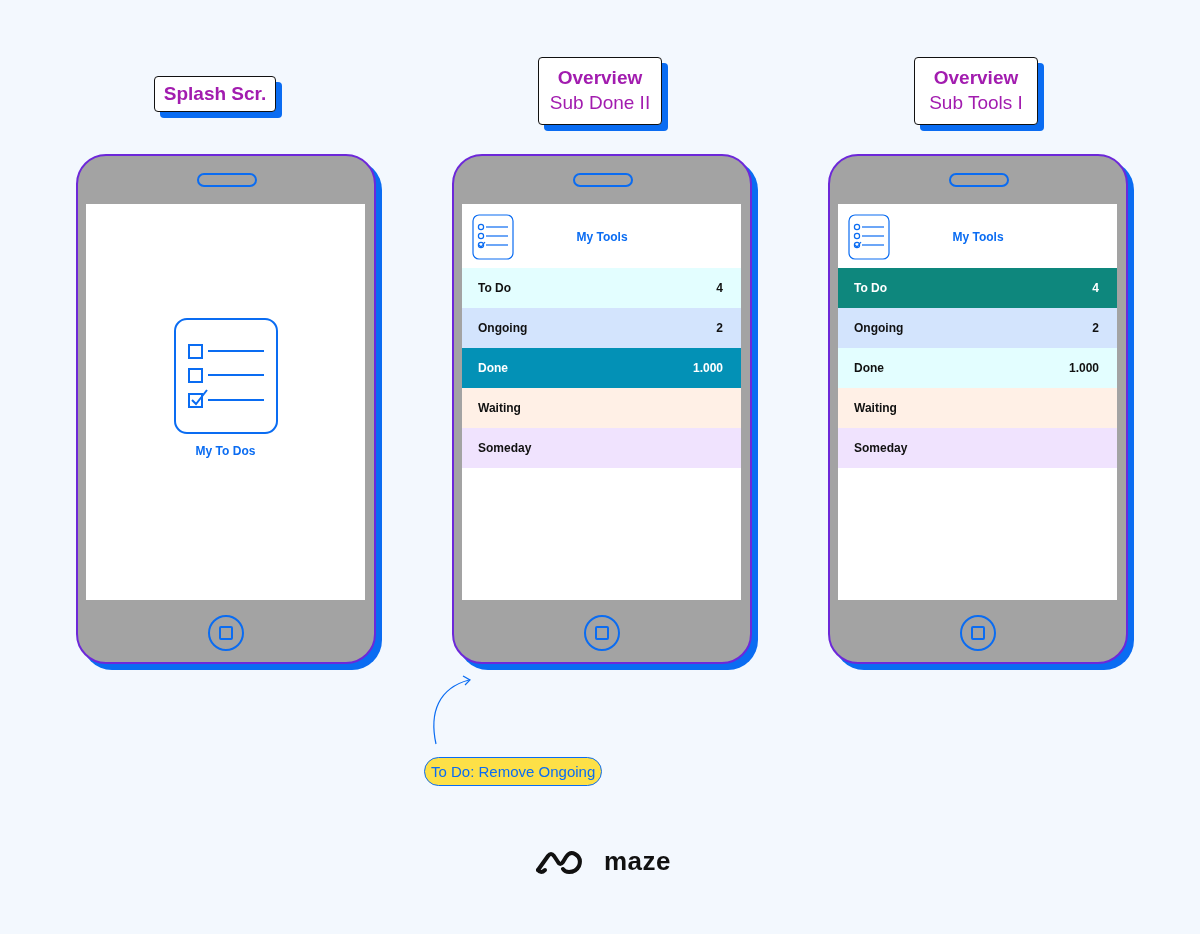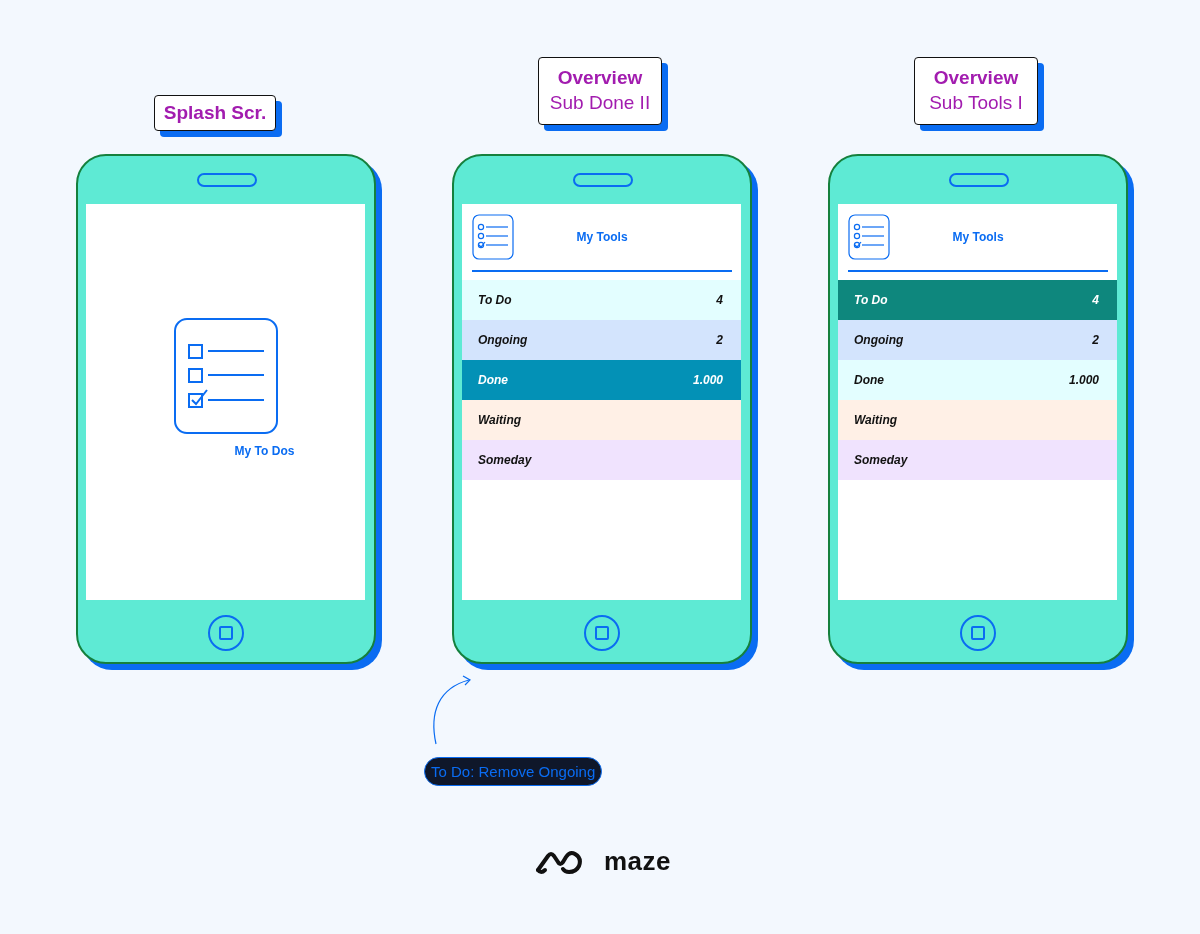--- a/index.html
+++ b/index.html
@@ -1,39 +1,39 @@
 <!DOCTYPE html>
 <html><head>
   <meta charset="utf-8">
   <style>
     html, body { margin:0; padding:0; }
     body { width:1200px; height:934px; background:#f3f8fe; position:relative; overflow:hidden; font-family:"Liberation Sans", sans-serif; }
     .label { position:absolute; background:#fff; border:1.5px solid #111; border-radius:4px; box-shadow:6px 6px 0 #0a6cf2; text-align:center; color:#a21caf; }
     .label .l1 { font-weight:bold; font-size:19px; line-height:24px; }
     .label .l2 { font-size:19px; line-height:26px; }
-    .phone { position:absolute; width:296px; height:506px; background:#5eead4; border:2px solid #15803d; border-radius:30px; box-shadow:6px 6px 0 #0a6cf2; top:154px; }
+    .phone { position:absolute; width:296px; height:506px; background:#a3a3a3; border:2px solid #6d28d9; border-radius:30px; box-shadow:6px 6px 0 #0a6cf2; top:154px; }
     .speaker { position:absolute; left:119px; top:17px; width:56px; height:10px; border:2px solid #0a6cf2; border-radius:8px; }
     .screen { position:absolute; left:8px; top:48px; width:279px; height:396px; background:#fff; overflow:hidden; }
     .homebtn { position:absolute; left:130px; top:459px; width:32px; height:32px; border:2px solid #0a6cf2; border-radius:50%; }
     .homebtn::after { content:""; position:absolute; left:9px; top:9px; width:10px; height:10px; border:2px solid #0a6cf2; border-radius:2px; }
     .splash-icon { position:absolute; left:88px; top:114px; }
-    .splash-title { position:absolute; left:0; width:279px; top:240px; text-align:center; color:#0a6cf2; font-weight:bold; font-size:12px;margin-left:39px; }
+    .splash-title { position:absolute; left:0; width:279px; top:240px; text-align:center; color:#0a6cf2; font-weight:bold; font-size:12px; }
     .hdr { position:absolute; left:10px; top:10px; width:260px; height:56px; border-bottom:2px solid #0a6cf2; }
     .hdr-icon { position:absolute; left:0; top:0; }
     .hdr-title { position:absolute; left:80px; width:100px; top:16px; text-align:center; color:#0a6cf2; font-weight:bold; font-size:12px; }
-    .rows { position:absolute; left:0; top:76px; width:279px;font-style:italic; }
+    .rows { position:absolute; left:0; top:64px; width:279px; }
     .row { height:40px; display:flex; align-items:center; justify-content:space-between; padding:0 18px 0 16px; font-size:12px; font-weight:bold; color:#111; box-sizing:border-box; }
-    .note { position:absolute; left:424px; top:757px; border:1.2px solid #0a6cf2; border-radius:16px; padding:5px 6px; color:#0a6cf2; font-size:15px; background:#0f172a; }
+    .note { position:absolute; left:424px; top:757px; border:1.2px solid #0a6cf2; border-radius:16px; padding:5px 6px; color:#0a6cf2; font-size:15px; background:#fde047; }
     .logo { position:absolute; left:534px; top:846px; display:flex; align-items:center; gap:20px; }
     .logo span { font-weight:bold; font-size:26px; color:#111; letter-spacing:0.5px; }
   </style>
 </head>
 <body>
 
-<div class="label" style="left:154px;top:95px;width:120px;height:34px;">
+<div class="label" style="left:154px;top:76px;width:120px;height:34px;">
   <div class="l1" style="line-height:34px;">Splash Scr.</div>
 </div>
 <div class="label" style="left:538px;top:57px;width:122px;height:66px;">
   <div class="l1" style="margin-top:8px;">Overview</div>
   <div class="l2">Sub Done II</div>
 </div>
 <div class="label" style="left:914px;top:57px;width:122px;height:66px;">
   <div class="l1" style="margin-top:8px;">Overview</div>
   <div class="l2">Sub Tools I</div>
 </div>

